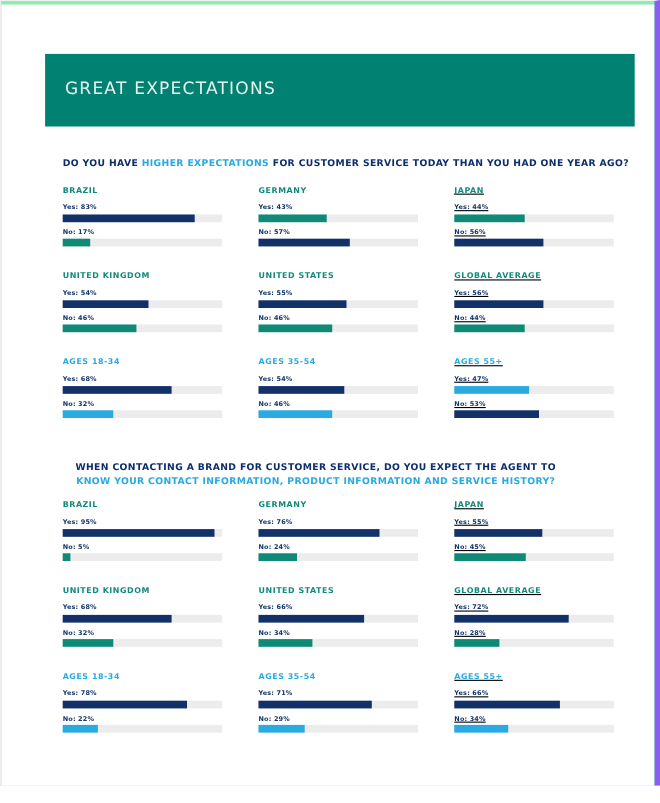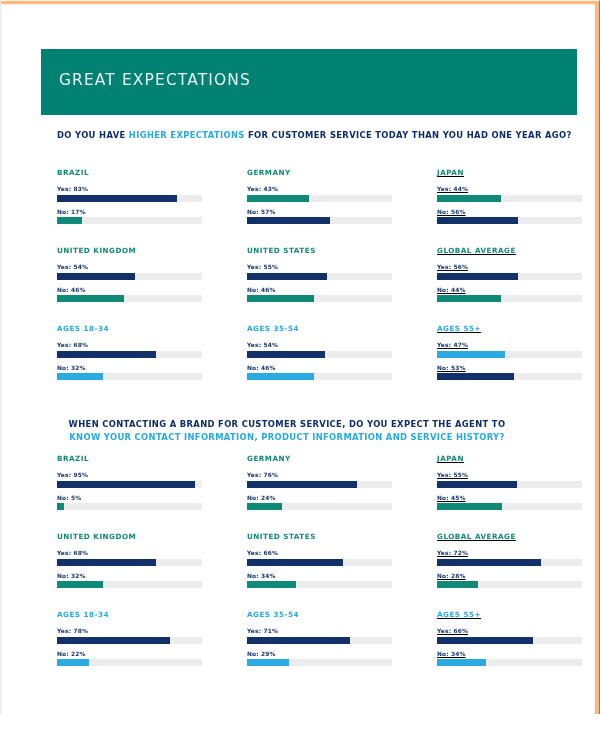--- a/index.html
+++ b/index.html
@@ -10,24 +10,24 @@
   body {
     width: 600px;
     height: 730px;
     font-family: "Liberation Sans", sans-serif;
     -webkit-font-smoothing: antialiased;
   }
   .page {
     position: relative;
     width: 600px;
     height: 714px;
-    background: #fdba74;
+    background: #86efac;
     box-sizing: border-box;
     border-left: 1px solid #ececec;
-    border-right: 1px solid #8b5cf6;
+    border-right: 5px solid #8b5cf6;
     border-top: 1px solid #f0f0f0;
     overflow: hidden;
   }
   .sheet {
     position: absolute;
     left: 1px;
     top: 4px;
     width: 592px;
     height: 718px;
     background: #fff;
@@ -60,35 +60,35 @@
     position: absolute;
     left: 55px;
     font-size: 8.4px;
     font-weight: bold;
     color: #0d2d6b;
     letter-spacing: 0.35px;
     line-height: 13px;
     font-family: "DejaVu Sans", sans-serif;
   }
   .question .hl { color: #27a9e1; }
-  #question-1 { top: 124px; text-align: center; }
+  #question-1 { top: 137px; text-align: center; }
   #question-2 { top: 413px; width: 460px; text-align: center; }
 
   
   .grid {
     position: absolute;
     left: 55px;
     width: 500px;
   }
   #grid-1 { top: 163px; }
   #grid-2 { top: 449px; }
 
   .grid-row {
     display: flex;
-    gap: 13px;
+    gap: 1px;
     margin-bottom: 0;
   }
   .group {
     width: 145px;
     margin-right: 32px;
     height: 78px;
     box-sizing: border-box;
   }
   .group:last-child { margin-right: 0; text-decoration: underline; }
 

